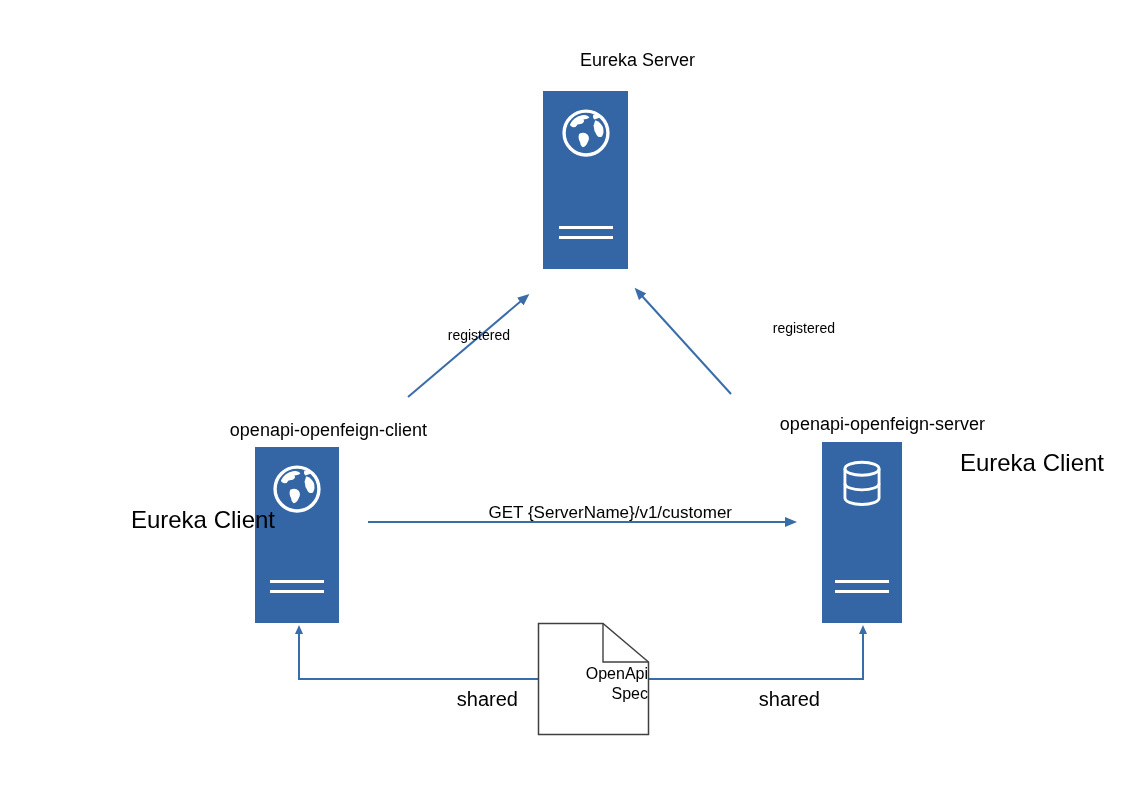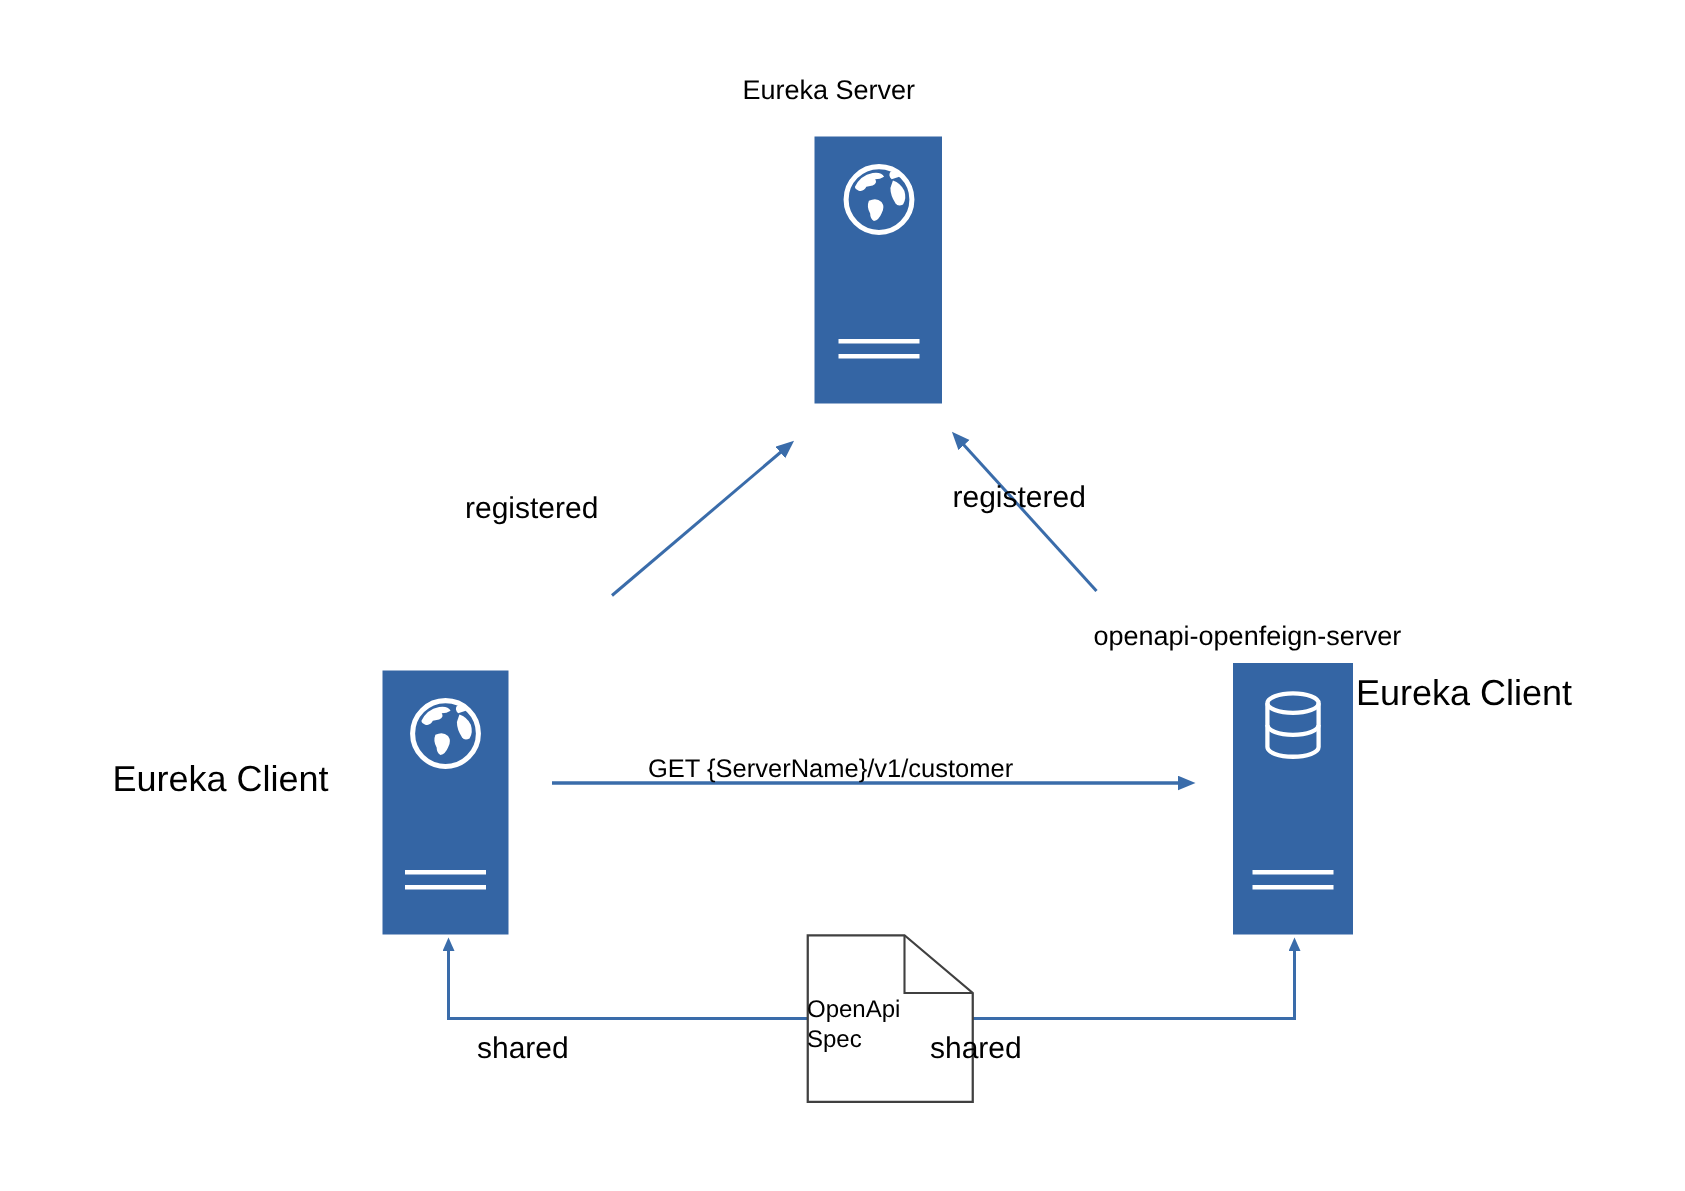--- a/index.html
+++ b/index.html
@@ -13,30 +13,30 @@
   }
   .node{position:absolute;background:var(--node-fill,#3465a4);}
   .node-top{left:543px;top:91px;width:85px;height:178px;}
   .node-client{left:255px;top:447px;width:84px;height:176px;}
   .node-server{left:822px;top:442px;width:80px;height:181px;}
   .node .icon{position:absolute;left:50%;transform:translateX(-50%);}
   .node .globe{top:15px;width:54px;height:54px;}
   .node .db{top:13px;width:52px;height:60px;}
   .slats{position:absolute;bottom:23px;left:50%;transform:translateX(-50%);width:54px;}
   .slats span{display:block;height:3px;background:#fff;margin:7px 0;}
-  .label{position:absolute;text-align:left;line-height:1.25;}
+  .label{position:absolute;text-align:right;line-height:1.25;}
   .lbl-title{font-size:18px;}
   .lbl-role{font-size:24px;}
-  .lbl-edge{font-size:20px;}
+  .lbl-edge{font-size:14px;}
   .lbl-get{font-size:17px;}
   .lbl-shared{font-size:20px;margin-top:44px;}
   .lbl-doc{font-size:16px;}
   .eureka-server-title{left:495px;top:49px;width:200px;}
   .client-title{left:187px;top:419px;width:240px;}
-  .server-title{left:729px;top:413px;width:240px;}
+  .server-title{left:745px;top:413px;width:240px;}
   .client-role{left:75px;top:505px;width:200px;}
   .server-role{left:904px;top:448px;width:200px;}
   .registered-left{left:310px;top:327px;width:200px;}
   .registered-right{left:635px;top:320px;width:200px;}
   .get-label{left:432px;top:502px;width:300px;}
   .shared-left{left:318px;top:643px;width:200px;}
   .shared-right{left:620px;top:643px;width:200px;}
   .doc-label{left:538px;top:664px;width:110px;}
   .overlay{position:absolute;left:0;top:0;width:1123px;height:794px;pointer-events:none;}
   .edge{stroke:var(--arrow-color,#3a6caa);fill:none;}
@@ -109,20 +109,21 @@
       <path class="icon-stroke" d="M11 12 v36 a21 8 0 0 0 42 0 v-36" stroke-width="3.5"></path>
       <path class="icon-stroke" d="M11 30 a21 8 0 0 0 42 0" stroke-width="3.5"></path>
     </svg>
     <div class="slats">
         <span></span>
         <span></span>
       </div>
   </div>
 
   <div class="label lbl-title eureka-server-title">Eureka Server</div>
+  <div class="label lbl-title client-title">openapi-openfeign-client</div>
   <div class="label lbl-title server-title">openapi-openfeign-server</div>
   <div class="label lbl-role client-role">Eureka Client</div>
   <div class="label lbl-role server-role">Eureka Client</div>
 
   <div class="label lbl-edge registered-left">registered</div>
   <div class="label lbl-edge registered-right">registered</div>
   <div class="label lbl-get get-label">GET {ServerName}/v1/customer</div>
   <div class="label lbl-shared shared-left">shared</div>
   <div class="label lbl-shared shared-right">shared</div>
 

